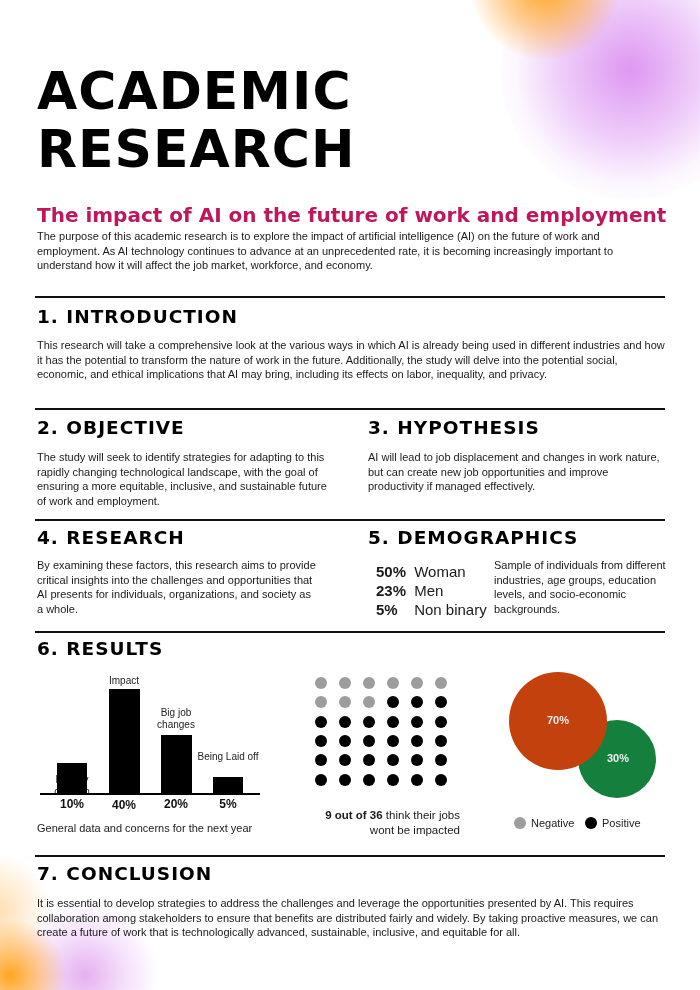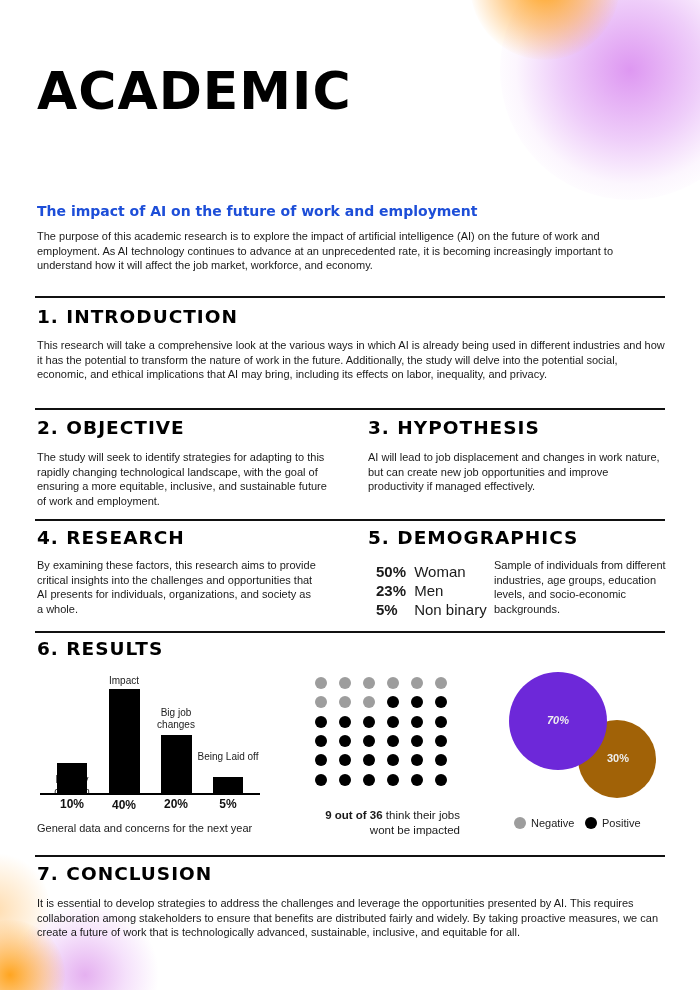--- a/index.html
+++ b/index.html
@@ -34,21 +34,21 @@
   }
 
   .title {
     position: absolute; left: 37px; top: 50px;
     font-family: "DejaVu Sans", sans-serif; font-weight: bold;
     font-size: 52px; line-height: 58px; letter-spacing: 1px; color: #000; margin-top: 12px;
   }
   .subtitle {
     position: absolute; left: 37px; top: 203px;
     font-family: "DejaVu Sans", sans-serif; font-weight: bold;
-    font-size: 14px; color: #1d4ed8;
+    font-size: 20px; color: #be185d;
   }
   .para {
     position: absolute; font-size: 11px; line-height: 14.5px; color: #1a1a1a;
   }
   .divider { position: absolute; left: 35px; width: 630px; height: 2px; background: #111; }
   .heading {
     position: absolute;
     font-family: "DejaVu Sans", sans-serif; font-weight: bold;
     font-size: 18.5px; letter-spacing: 1px; color: #000;
   }
@@ -73,20 +73,21 @@
 <body>
 
 <div class="blob blob-purple-top"></div>
 <div class="blob blob-orange-top"></div>
 <div class="blob blob-orange-side"></div>
 <div class="blob blob-purple-bot"></div>
 <div class="blob blob-orange-bot"></div>
 
 <div class="title">
   <div>ACADEMIC</div>
+  <div>RESEARCH</div>
 </div>
 <div class="subtitle">The impact of AI on the future of work and employment</div>
 <div class="para" style="left:37px; top:229px; width:610px;">The purpose of this academic research is to explore the impact of artificial intelligence (AI) on the future of work and employment. As AI technology continues to advance at an unprecedented rate, it is becoming increasingly important to understand how it will affect the job market, workforce, and economy.</div>
 
 <div class="divider" style="top:296px;"></div>
 <div class="heading" style="left:37px; top:306px;">1. INTRODUCTION</div>
 <div class="para" style="left:37px; top:338px; width:632px;">This research will take a comprehensive look at the various ways in which AI is already being used in different industries and how it has the potential to transform the nature of work in the future. Additionally, the study will delve into the potential social, economic, and ethical implications that AI may bring, including its effects on labor, inequality, and privacy.</div>
 
 <div class="divider" style="top:408px;"></div>
 <div class="heading" style="left:37px; top:417px;">2. OBJECTIVE</div>
@@ -174,24 +175,24 @@
     <div class="dot black" style="left: 339px; top: 773.5px;"></div>
     <div class="dot black" style="left: 363px; top: 773.5px;"></div>
     <div class="dot black" style="left: 387px; top: 773.5px;"></div>
     <div class="dot black" style="left: 411px; top: 773.5px;"></div>
     <div class="dot black" style="left: 435px; top: 773.5px;"></div>
   </div>
 <div class="para" style="left:300px; top:808px; width:160px; text-align:right; font-size:11.5px;">
   <b>9 out of 36</b><span> think their jobs wont be impacted</span>
 </div>
 
-<div class="circle" style="left:578px; top:720px; width:78px; height:78px; background:#a16207; padding:0 0 0 0;">
+<div class="circle" style="left:578px; top:720px; width:78px; height:78px; background:#15803d; padding:0 0 0 0;">
   <span style="margin-top:-3px; margin-left:2px;">30%</span>
 </div>
-<div class="circle" style="left:509px; top:672px; width:98px; height:98px; background:#6d28d9;font-style:italic;">
+<div class="circle" style="left:509px; top:672px; width:98px; height:98px; background:#c2410c;">
   <span style="margin-bottom:2px;">70%</span>
 </div>
 
 <div class="legend" style="left:514px;">
   <span class="swatch" style="background:#9d9d9d;"></span>
   <span>Negative</span>
 </div>
 <div class="legend" style="left:585px;">
   <span class="swatch" style="background:#000;"></span>
   <span>Positive</span>

